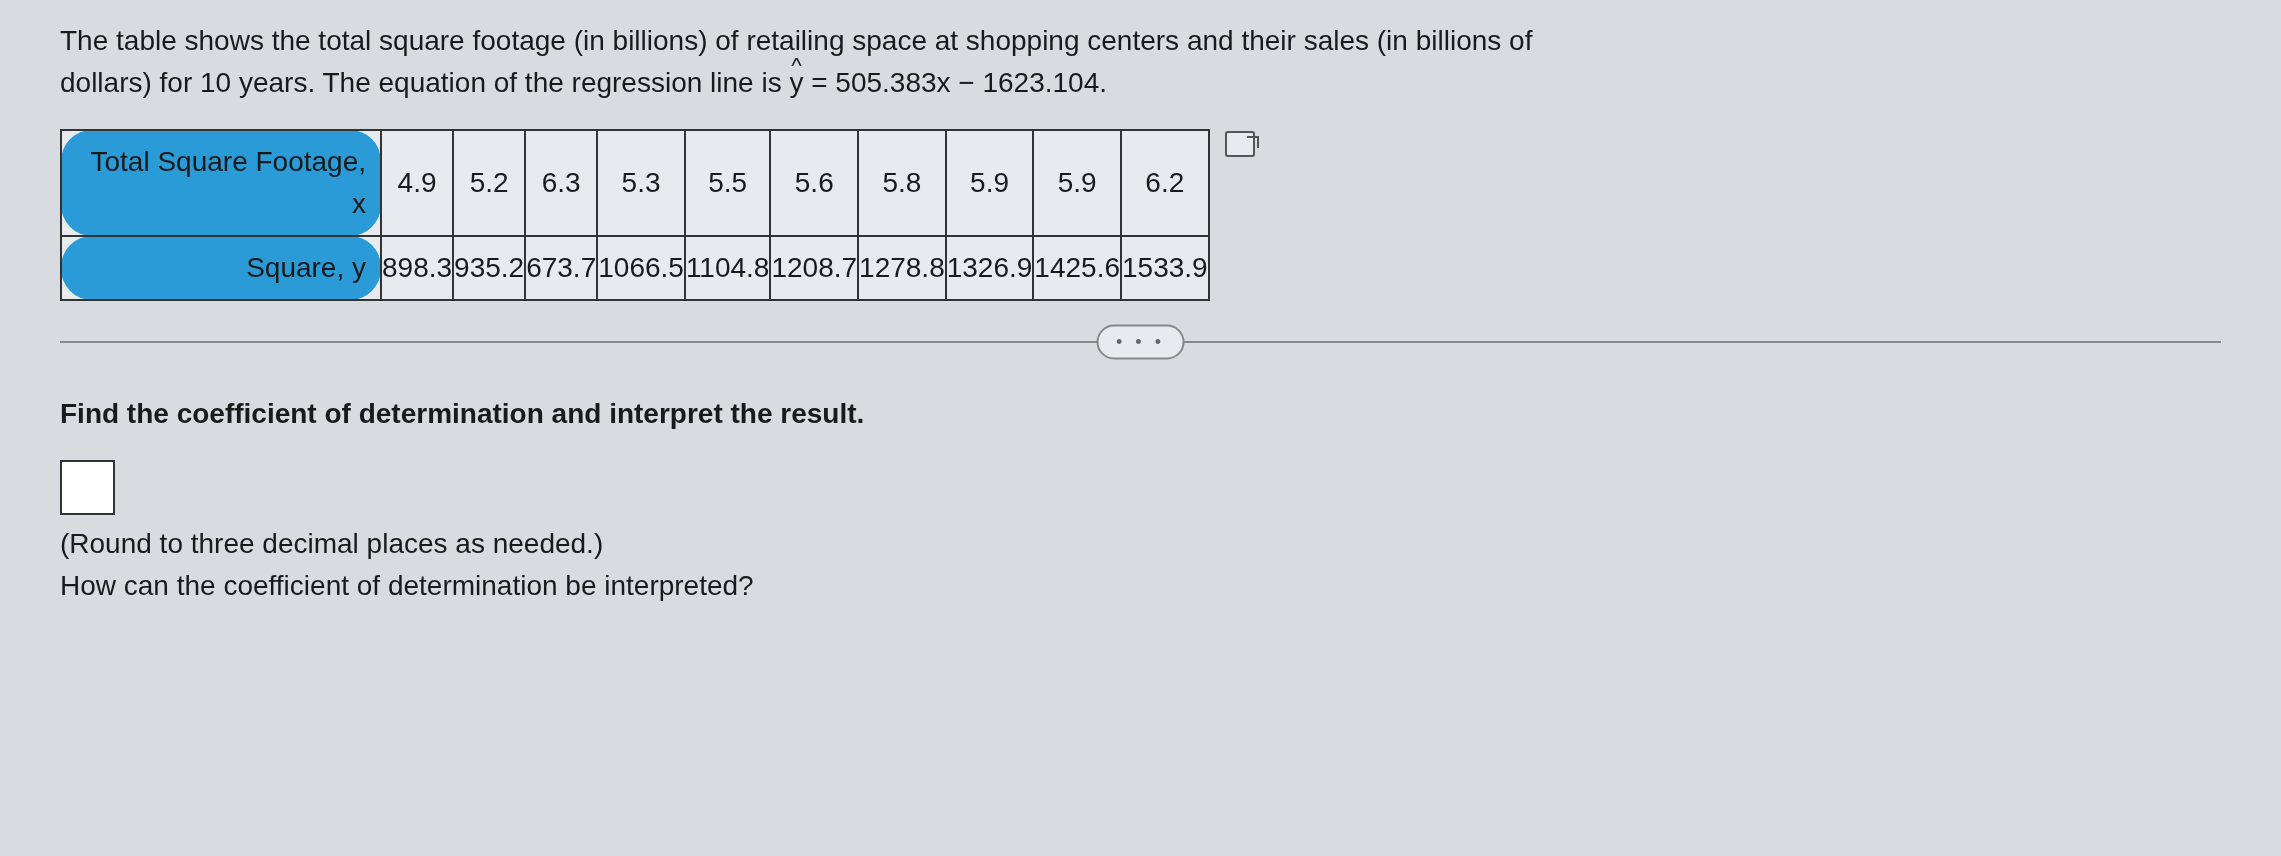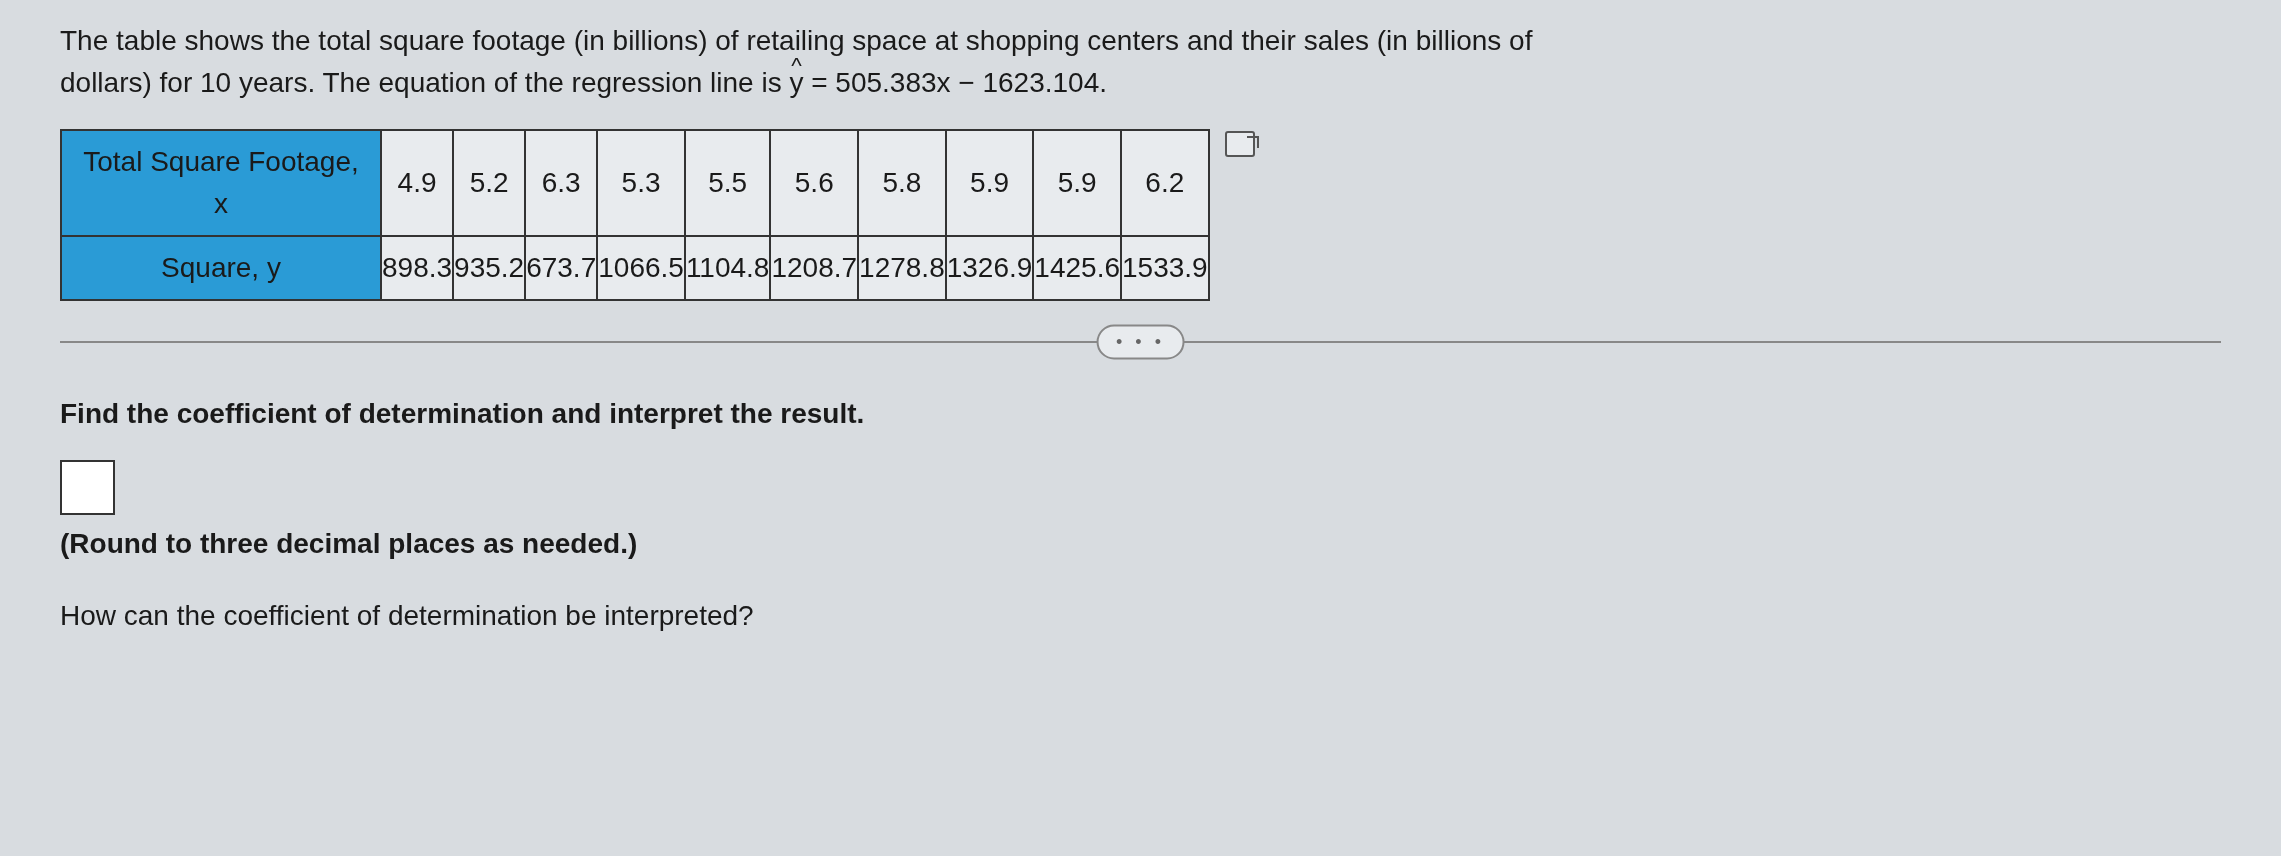--- a/index.html
+++ b/index.html
@@ -42,24 +42,25 @@
     }
     td, th {
       border: 2px solid #333;
       padding: 10px 0;
       text-align: center;
       font-size: 28px;
       vertical-align: middle;
     }
     .row-header {
       background: #2a9bd6;
-      text-align: center;
-      padding: 10px 4px;
+      text-align: right;
+      padding: 10px 14px;
       font-weight: normal;
       min-width: 320px;
+      border-radius: 31px;
     }
     .row-header-tall {
       height: 90px;
       vertical-align: top;
     }
     .expand-icon {
       width: 30px;
       height: 26px;
       border: 2px solid #555;
       border-radius: 3px;
@@ -107,22 +108,20 @@
     }
     .answer-box {
       width: 55px;
       height: 55px;
       border: 2px solid #333;
       background: #fff;
       display: block;
       margin: 20px 0 8px 0;
     }
     .note {
-      margin-bottom: 30px;
-      font-weight: bold;
     }
     .question {
       margin-top: 0;
     }
   </style>
 </head>
 <body>
 
 <div class="problem-text">
   <span>The table shows the total square footage (in billions) of retailing space at shopping centers and their sales (in billions of</span><br>

